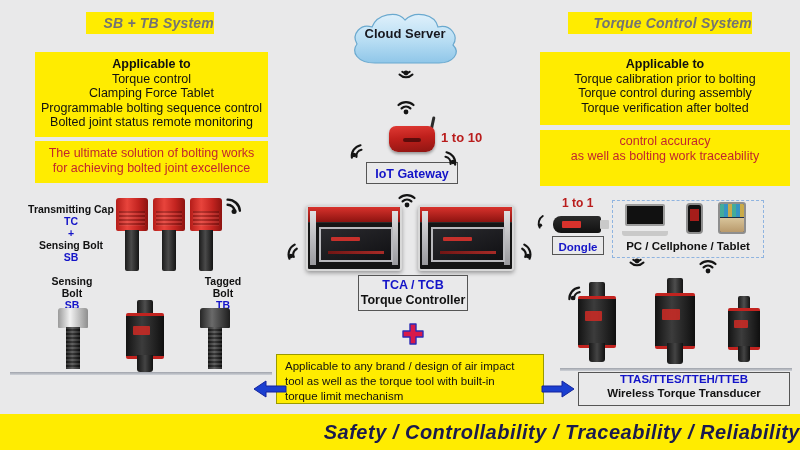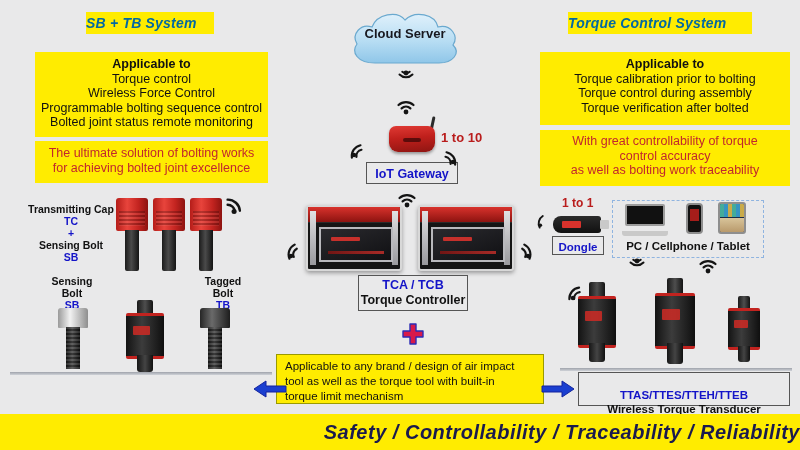--- a/index.html
+++ b/index.html
@@ -8,24 +8,24 @@
     font-family: "Liberation Sans", sans-serif;
     background:#e9e9ea;
     position:relative;
   }
   .stage { position:absolute; inset:0; }
   .abs { position:absolute; }
 
   
   .title-chip{
     background:#ffec00;
-    color:#0369a1;
+    color:#737373;
     font-style:italic;
     font-weight:bold;
-    text-align:left;
+    text-align:right;
     letter-spacing:.2px;
     white-space:nowrap;
   }
 
   
   .panel{
     background:#ffec00;
     text-align:center;
     color:#111;
     line-height:1.16;
@@ -235,21 +235,21 @@
 </head>
 <body style="background: rgb(233, 233, 234);">
 
 <div class="stage">
 
   <div class="title-chip abs" style="left:86px; top:12px; width:128px; height:22px; line-height:22px; font-size:14px;">SB + TB  System</div>
 
   <div class="panel abs" style="left:35px; top:52px; width:233px; height:85px; padding-top:5px; font-size:12.5px;">
     <div class="hdr">Applicable to</div>
     <div>Torque control</div>
-    <div>Wireless Force Control</div>
+    <div>Clamping Force Tablet</div>
     <div>Programmable bolting sequence control</div>
     <div>Bolted joint status remote monitoring</div>
   </div>
 
   <div class="panel red abs" style="left:35px; top:141px; width:233px; height:42px; padding-top:5px; font-size:12.5px;">
     <div>The ultimate solution of bolting works</div>
     <div>for achieving bolted joint excellence</div>
   </div>
 
   <div class="lbl" style="left:16px; top:203px; width:110px; font-size:10.5px;">
@@ -307,21 +307,20 @@
   <div class="title-chip abs" style="left:568px; top:12px; width:184px; height:22px; line-height:22px; font-size:14px;">Torque Control System</div>
 
   <div class="panel abs" style="left:540px; top:52px; width:250px; height:73px; padding-top:5px; font-size:12.5px;">
     <div class="hdr">Applicable to</div>
     <div>Torque calibration prior to bolting</div>
     <div>Torque control during assembly</div>
     <div>Torque verification after bolted</div>
   </div>
 
   <div class="panel red abs" style="left:540px; top:130px; width:250px; height:56px; padding-top:4px; font-size:12.5px;">
-    <div>With great controllability of torque</div>
     <div>control accuracy</div>
     <div>as well as bolting work traceability</div>
   </div>
 
   <div class="count" style="left:562px; top:196px; font-size:12px;">1 to 1</div>
   <div class="dongle" style="left:553px; top:216px; width:48px; height:17px;">
     <div class="usb"></div>
   </div>
   <div class="cap abs" style="left:552px; top:236px; width:52px; height:19px; line-height:17px;">
     <span class="blue" style="font-size:11.5px;">Dongle</span>
@@ -347,21 +346,21 @@
     <div class="sq"></div>
   </div>
   <div class="trans" style="left:728px; top:296px; width:32px; height:66px;">
     <div class="drive"></div>
     <div class="body"></div>
     <div class="sq"></div>
   </div>
 
   <div class="shelf" style="left:560px; top:368px; width:232px;"></div>
 
-  <div class="cap abs" style="left:578px; top:372px; width:212px; height:34px; padding-top:16px;">
+  <div class="cap abs" style="left:578px; top:372px; width:212px; height:34px; padding-top:0;">
     <div class="blue" style="font-size:11.5px;">TTAS/TTES/TTEH/TTEB</div>
     <div class="blk" style="font-size:11.5px;">Wireless Torque Transducer</div>
   </div>
 
   <div class="cloud" style="left:345px; top:8px; width:120px; height:62px;">
     <svg width="120" height="62" viewBox="0 0 120 62">
       <defs>
         <linearGradient id="cg" x1="0" y1="0" x2="0" y2="1">
           <stop offset="0%" stop-color="#dff0fb"></stop>
           <stop offset="55%" stop-color="#b7ddf3"></stop>

